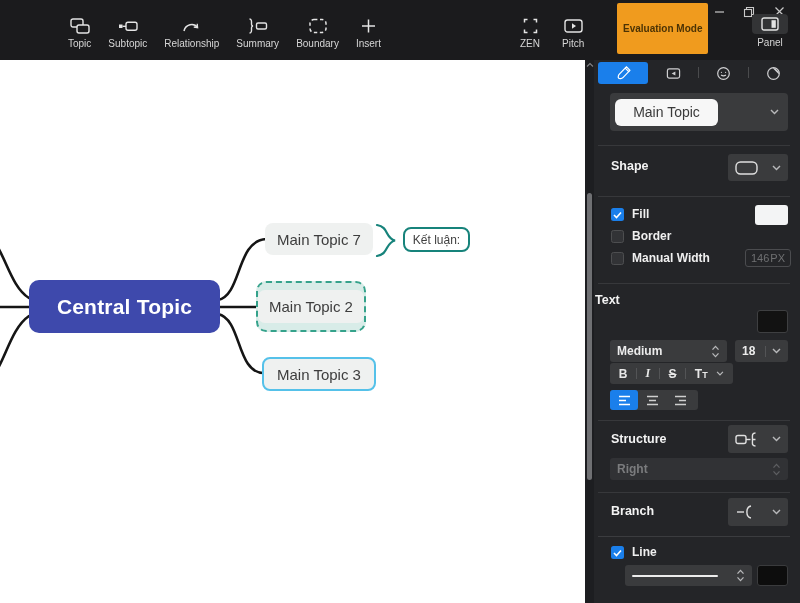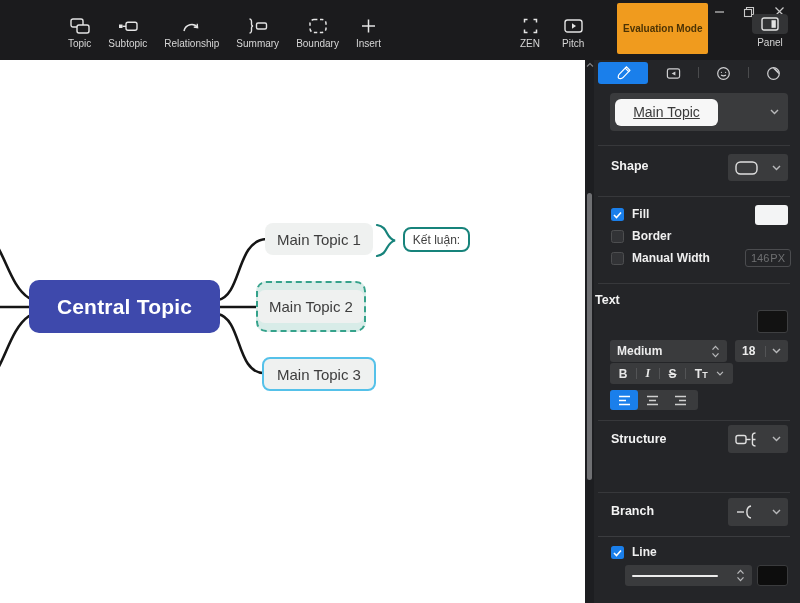--- a/index.html
+++ b/index.html
@@ -59,21 +59,21 @@
   .tabs { position:absolute; left:13px; top:2px; display:flex; height:22px; }
   .tab { width:50px; height:22px; display:flex; align-items:center; justify-content:center; color:#cfcfd1; border-radius:3px; }
   .tab.active { background:#1a7feb; color:#fff; }
   .tab-div { position:absolute; top:7px; width:1px; height:11px; background:#4a4b4d; }
 
   .sec-div { position:absolute; left:13px; width:192px; height:1px; background:#37383b; }
 
   .selector { position:absolute; left:25px; top:33px; width:178px; height:38px; background:#3a3b3d; border-radius:4px; display:flex; align-items:center; }
   .selector .pill {
     margin-left:5px; width:103px; height:27px; background:#f7f7f7; border-radius:6px;
-    display:flex; align-items:center; justify-content:center; color:#3a3a3a; font-size:14px;text-decoration:underline;
+    display:flex; align-items:center; justify-content:center; color:#3a3a3a; font-size:14px;
   }
   .selector .chev { position:absolute; right:9px; }
 
   .heading { position:absolute; font-size:12.5px; font-weight:bold; color:#f3f3f3; }
   .lbl { position:absolute; font-size:12px; font-weight:bold; color:#f0f0f0; line-height:13px; }
 
   .dd { position:absolute; background:#3a3b3d; border-radius:3px; display:flex; align-items:center; padding:0 7px; font-size:12px; font-weight:bold; color:#ececec; }
   .dd .grow { flex:1; }
   .dd.disabled { background:#313235; color:#7b7c7e; }
 
@@ -223,21 +223,21 @@
         <path d="M218 247 L 258 247"></path>
         <path d="M218 254 C 242 259 236 313 264 313"></path>
         <path d="M29 238 C 13 228 7 202 -3 186"></path>
         <path d="M-3 247 L 29 247"></path>
         <path d="M29 256 C 13 267 7 293 -3 310"></path>
       </g>
       <path d="M377 165 C 389 167 385 178 395 180.5 C 385 183 389 194 377 196" fill="none" stroke="#17837b" stroke-width="2.2" stroke-linecap="round"></path>
     </svg>
 
     <div class="topic central">Central Topic</div>
-    <div class="topic mt mt1">Main Topic 1</div>
+    <div class="topic mt mt1">Main Topic 7</div>
     <div class="mt2-sel">
       <div class="mt mt2">Main Topic 2</div>
     </div>
     <div class="topic mt mt3">Main Topic 3</div>
     <div class="topic summary-box">Kết luận:</div>
   </div>
 
   <div class="panel">
 
     <div class="gutter">
@@ -409,20 +409,30 @@
           <path d="M20.5 2 C16.5 2 17.5 5 17.5 8.5 C17.5 12 16.5 15 20.5 15 M17.5 8.5 H20.5"></path>
         </svg>
         </span>
       <span class="grow"></span>
       <span class="chev-c">
         <svg width="9" height="6" viewBox="0 0 9 6" fill="none" stroke="#b7b8ba" stroke-width="1.4">
             <path d="M1 1 L4.5 4.6 L8 1"></path>
           </svg>
       </span>
     </div>
+    <div class="dd disabled" style="left:25px; top:398px; width:178px; height:22px">
+      <span>Right</span>
+      <span class="grow"></span>
+      <span class="chev-c">
+        <svg width="9" height="13" viewBox="0 0 9 13" fill="none" stroke="#5e5f62" stroke-width="1.3">
+            <path d="M1.5 4.6 L4.5 1.4 L7.5 4.6"></path>
+            <path d="M1.5 8.4 L4.5 11.6 L7.5 8.4"></path>
+          </svg>
+      </span>
+    </div>
 
     <div class="sec-div" style="top:432px"></div>
 
     <div class="heading" style="left:26px; top:444px">Branch</div>
     <div class="dd" style="left:143px; top:438px; width:60px; height:28px">
       <span>
         <svg width="23" height="16" viewBox="0 0 23 16" fill="none" stroke="#e0e0e0" stroke-width="1.4">
           <path d="M2 8 H9"></path>
           <path d="M16 2 C10.5 3 10.5 13 16 14"></path>
         </svg>

